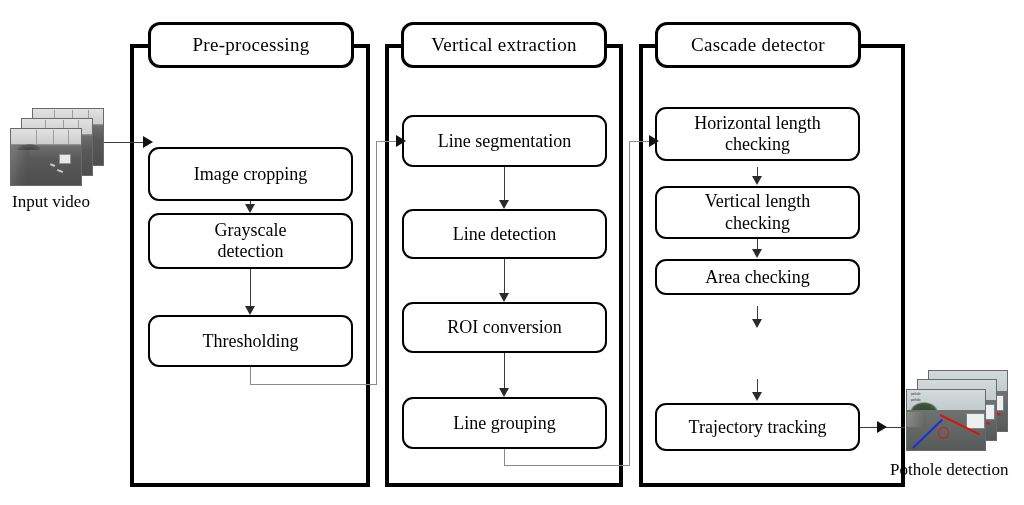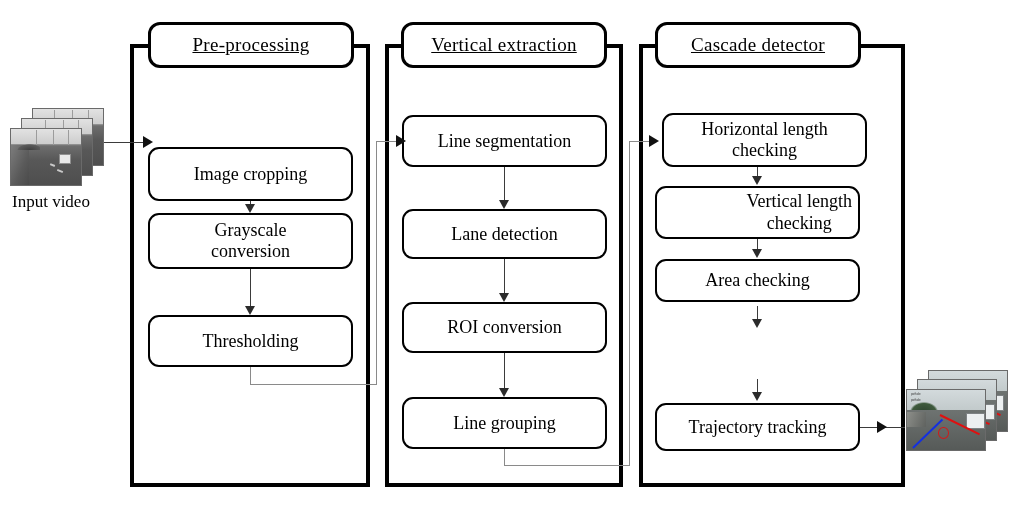--- a/index.html
+++ b/index.html
@@ -37,21 +37,20 @@
     border-radius:12px;
     background:#fff;
     box-sizing:border-box;
     display:flex;
     align-items:center;
     justify-content:center;
     font-size:19px;
     letter-spacing:.3px;
     z-index:6;
     white-space:nowrap;
-    text-decoration:underline;
   }
 
   
   .node{
     position:absolute;
     border:2px solid #000;
     border-radius:11px;
     background:#fff;
     box-sizing:border-box;
     display:flex;
@@ -202,21 +201,21 @@
   </div>
 
   <div class="node" style="left:148px;top:115px;width:205px;height:54px;margin-top:32px;">
     <span>Image cropping</span>
   </div>
   <div class="vline" style="left:250px;top:169px;height:39px;"></div>
   <div class="arrow-down" style="left:245px;top:204px;"></div>
 
   <div class="node two-line" style="left:148px;top:213px;width:205px;height:56px;white-space:pre-line;">
     <span>Grayscale
-conversion</span>
+detection</span>
   </div>
   <div class="vline" style="left:250px;top:269px;height:41px;"></div>
   <div class="arrow-down" style="left:245px;top:306px;"></div>
 
   <div class="node" style="left:148px;top:315px;width:205px;height:52px;justify-content:center;">
     <span>Thresholding</span>
   </div>
 
   <div class="vline thin" style="left:250px;top:367px;height:17px;"></div>
   <div class="hline thin" style="left:250px;top:384px;width:127px;"></div>
@@ -230,21 +229,21 @@
     <span>Vertical extraction</span>
   </div>
 
   <div class="node" style="left:402px;top:115px;width:205px;height:52px;text-align:center;">
     <span>Line segmentation</span>
   </div>
   <div class="vline" style="left:504px;top:167px;height:37px;"></div>
   <div class="arrow-down" style="left:499px;top:200px;"></div>
 
   <div class="node" style="left:402px;top:209px;width:205px;height:50px;">
-    <span>Lane detection</span>
+    <span>Line detection</span>
   </div>
   <div class="vline" style="left:504px;top:259px;height:38px;"></div>
   <div class="arrow-down" style="left:499px;top:293px;"></div>
 
   <div class="node" style="left:402px;top:302px;width:205px;height:51px;">
     <span>ROI conversion</span>
   </div>
   <div class="vline" style="left:504px;top:353px;height:38px;"></div>
   <div class="arrow-down" style="left:499px;top:388px;"></div>
 
@@ -257,35 +256,35 @@
   <div class="vline thin" style="left:629px;top:141px;height:325px;"></div>
   <div class="hline thin" style="left:629px;top:141px;width:26px;"></div>
   <div class="arrow-right" style="left:649px;top:135px;"></div>
 
   <div class="stage-box" style="left:639px;top:44px;width:266px;height:443px;"></div>
   <div class="mask" style="left:659px;top:40px;width:198px;height:12px;"></div>
   <div class="header-pill" style="left:655px;top:22px;width:206px;height:46px;">
     <span>Cascade detector</span>
   </div>
 
-  <div class="node two-line" style="left:655px;top:113px;width:205px;height:54px;white-space:pre-line;margin-left:7px;">
+  <div class="node two-line" style="left:655px;top:107px;width:205px;height:54px;white-space:pre-line;">
     <span>Horizontal  length
 checking</span>
   </div>
   <div class="vline" style="left:757px;top:167px;height:12px;"></div>
   <div class="arrow-down" style="left:752px;top:176px;"></div>
 
-  <div class="node two-line" style="left:655px;top:186px;width:205px;height:53px;white-space:pre-line;justify-content:flex-end;">
+  <div class="node two-line" style="left:655px;top:186px;width:205px;height:53px;white-space:pre-line;">
     <span>Vertical  length
 checking</span>
   </div>
   <div class="vline" style="left:757px;top:239px;height:12px;"></div>
   <div class="arrow-down" style="left:752px;top:249px;"></div>
 
-  <div class="node" style="left:655px;top:259px;width:205px;height:43px;">
+  <div class="node" style="left:655px;top:259px;width:205px;height:36px;">
     <span>Area checking</span>
   </div>
   <div class="vline" style="left:757px;top:306px;height:15px;"></div>
   <div class="arrow-down" style="left:752px;top:319px;"></div>
 
   <div class="vline" style="left:757px;top:379px;height:15px;"></div>
   <div class="arrow-down" style="left:752px;top:392px;"></div>
 
   <div class="node" style="left:655px;top:403px;width:205px;height:48px;">
     <span>Trajectory  tracking</span>
@@ -323,14 +322,15 @@
         <div class="cbarrier"></div>
         <div class="ctext" style="left:5%;top:4%;">pothole</div>
         <div class="ctext" style="left:5%;top:14%;">pothole</div>
         <div class="cveh" style="left:76%;top:38%;width:22%;height:24%"></div>
         <div class="cline-blue" style="left:8%;top:95%;width:52%;height:2.2px;transform:rotate(-44deg)"></div>
         <div class="cline-red" style="left:42%;top:40%;width:56%;height:2.2px;transform:rotate(26deg)"></div>
         <div class="cpothole" style="left:40%;top:62%;width:11%;height:16%"></div>
       </div>
     </div>
   </div>
+  <div class="caption" style="left:890px;top:460px;">Pothole detection</div>
 
 </div>
 
 </body></html>

